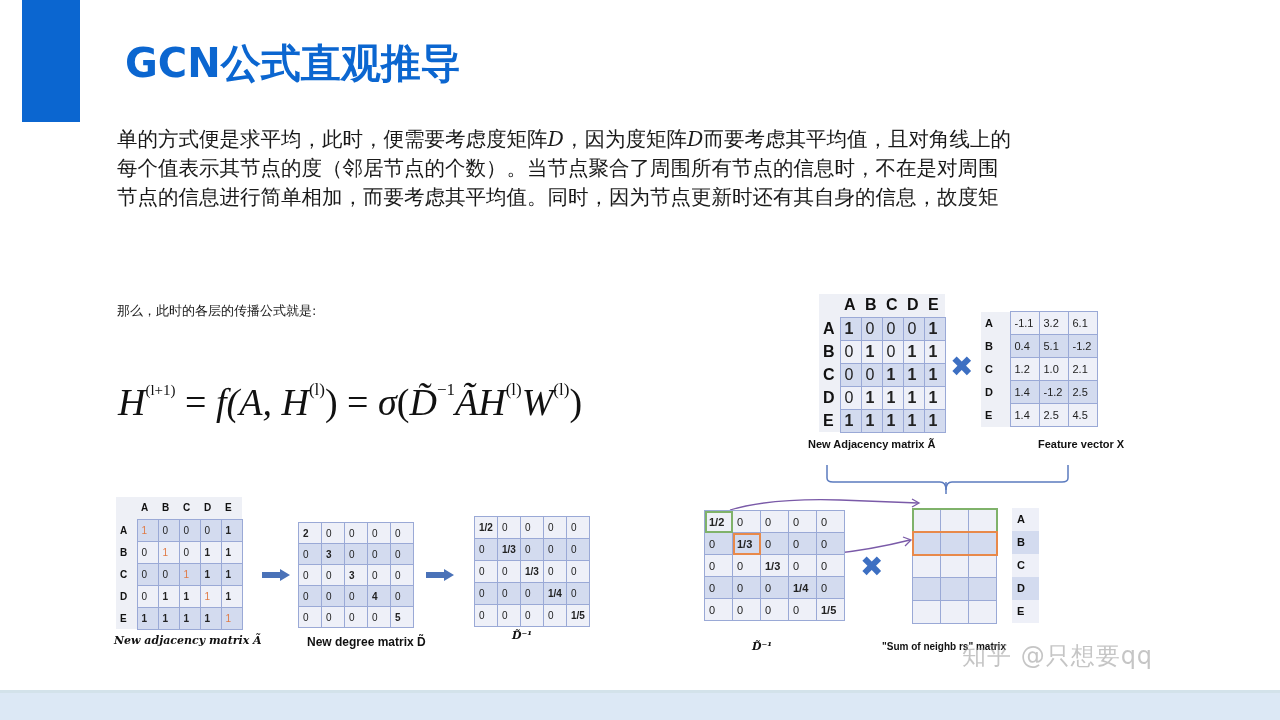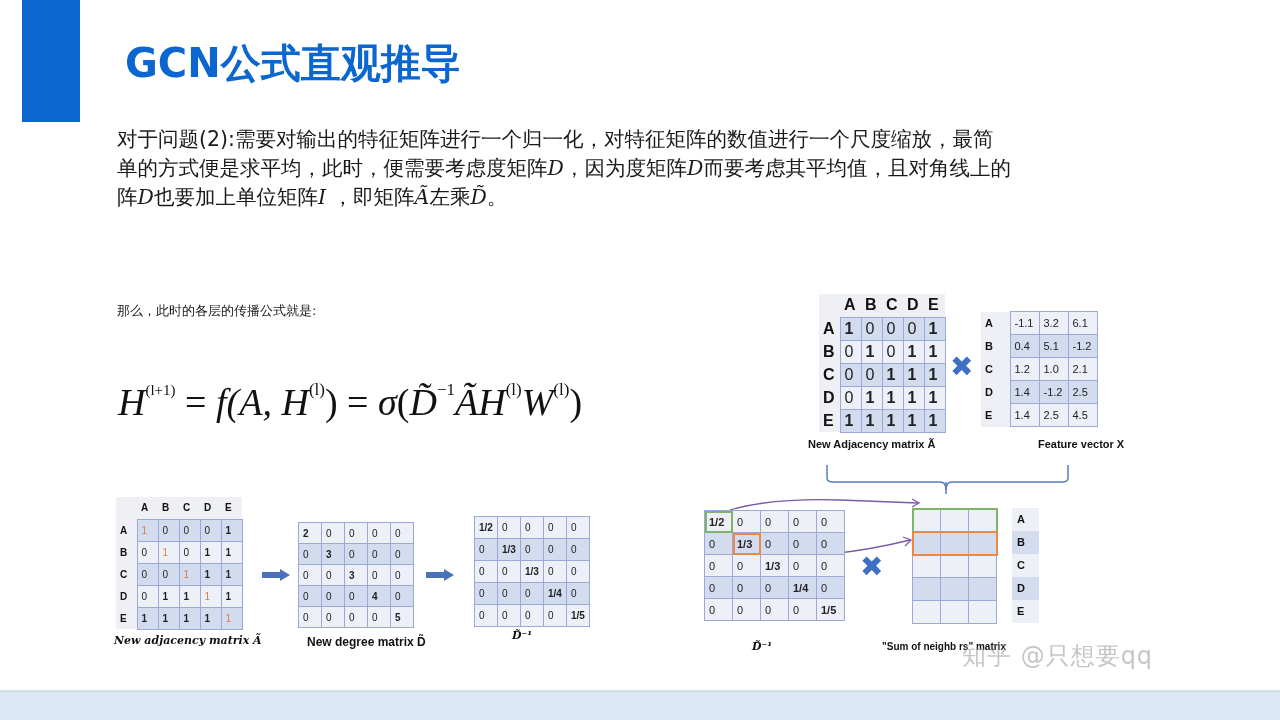--- a/index.html
+++ b/index.html
@@ -54,23 +54,23 @@
 
   .watermark { position: absolute; left: 962px; top: 640px; font-size: 24px; color: rgba(150,150,150,0.55); font-family: "DejaVu Sans", sans-serif; letter-spacing: 1px; white-space: nowrap; }
 </style>
 </head>
 <body>
 
 <div class="accent-bar"></div>
 <div class="title">GCN公式直观推导</div>
 
 <div class="para">
-  <div>对于问题(2):需要对输出的特征矩阵进行一个归一化，对特征矩阵的数值进行一个尺度缩放，最简</div>
   <div><span>单的方式便是求平均，此时，便需要考虑度矩阵</span><span class="m">D</span><span>，因为度矩阵</span><span class="m">D</span><span>而要考虑其平均值，且对角线上的</span></div>
-  <div><span>阵</span><span class="m">D</span><span>也要加上单位矩阵</span><span class="m">I</span><span> ，即矩阵</span><span class="m">Ã</span><span>左乘</span><span class="m">D̃</span><span>。</span></div>
+  <div>每个值表示其节点的度（邻居节点的个数）。当节点聚合了周围所有节点的信息时，不在是对周围</div>
+  <div>节点的信息进行简单相加，而要考虑其平均值。同时，因为节点更新时还有其自身的信息，故度矩</div>
 </div>
 
 <div class="subhead">那么，此时的各层的传播公式就是:</div>
 
 <div class="formula">
   <i>H</i><span class="hi">(l+1)</span><span> = </span><i>f</i><i>(A, H</i><sup>(l)</sup><span>) = </span><i>σ</i><span>(</span><i>D̃</i><sup>−1</sup><i>Ã</i><i>H</i><sup>(l)</sup><i>W</i><sup>(l)</sup><span>)</span>
 </div>
 
 <table class="mx adj-big bold" style="left:819px; top:294px;">
   <tbody>

